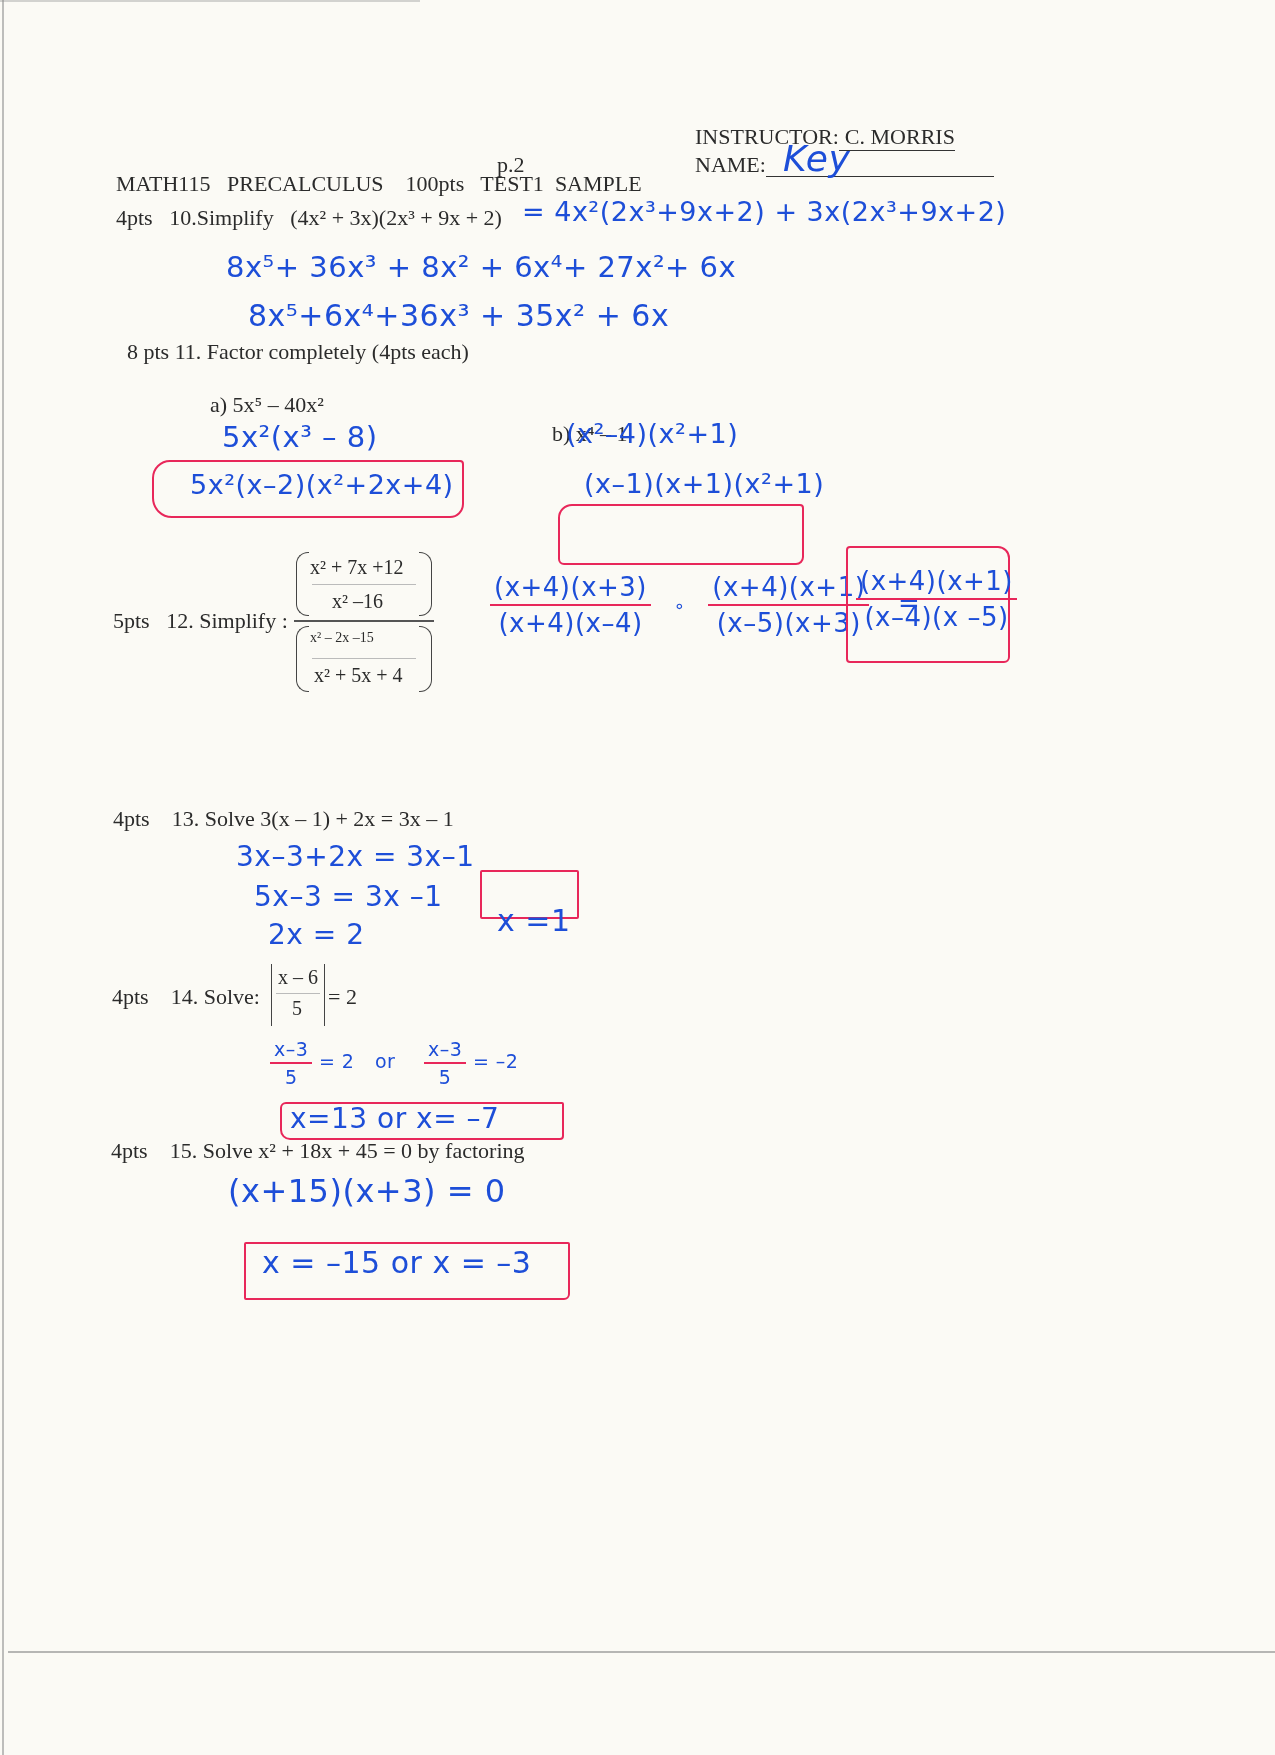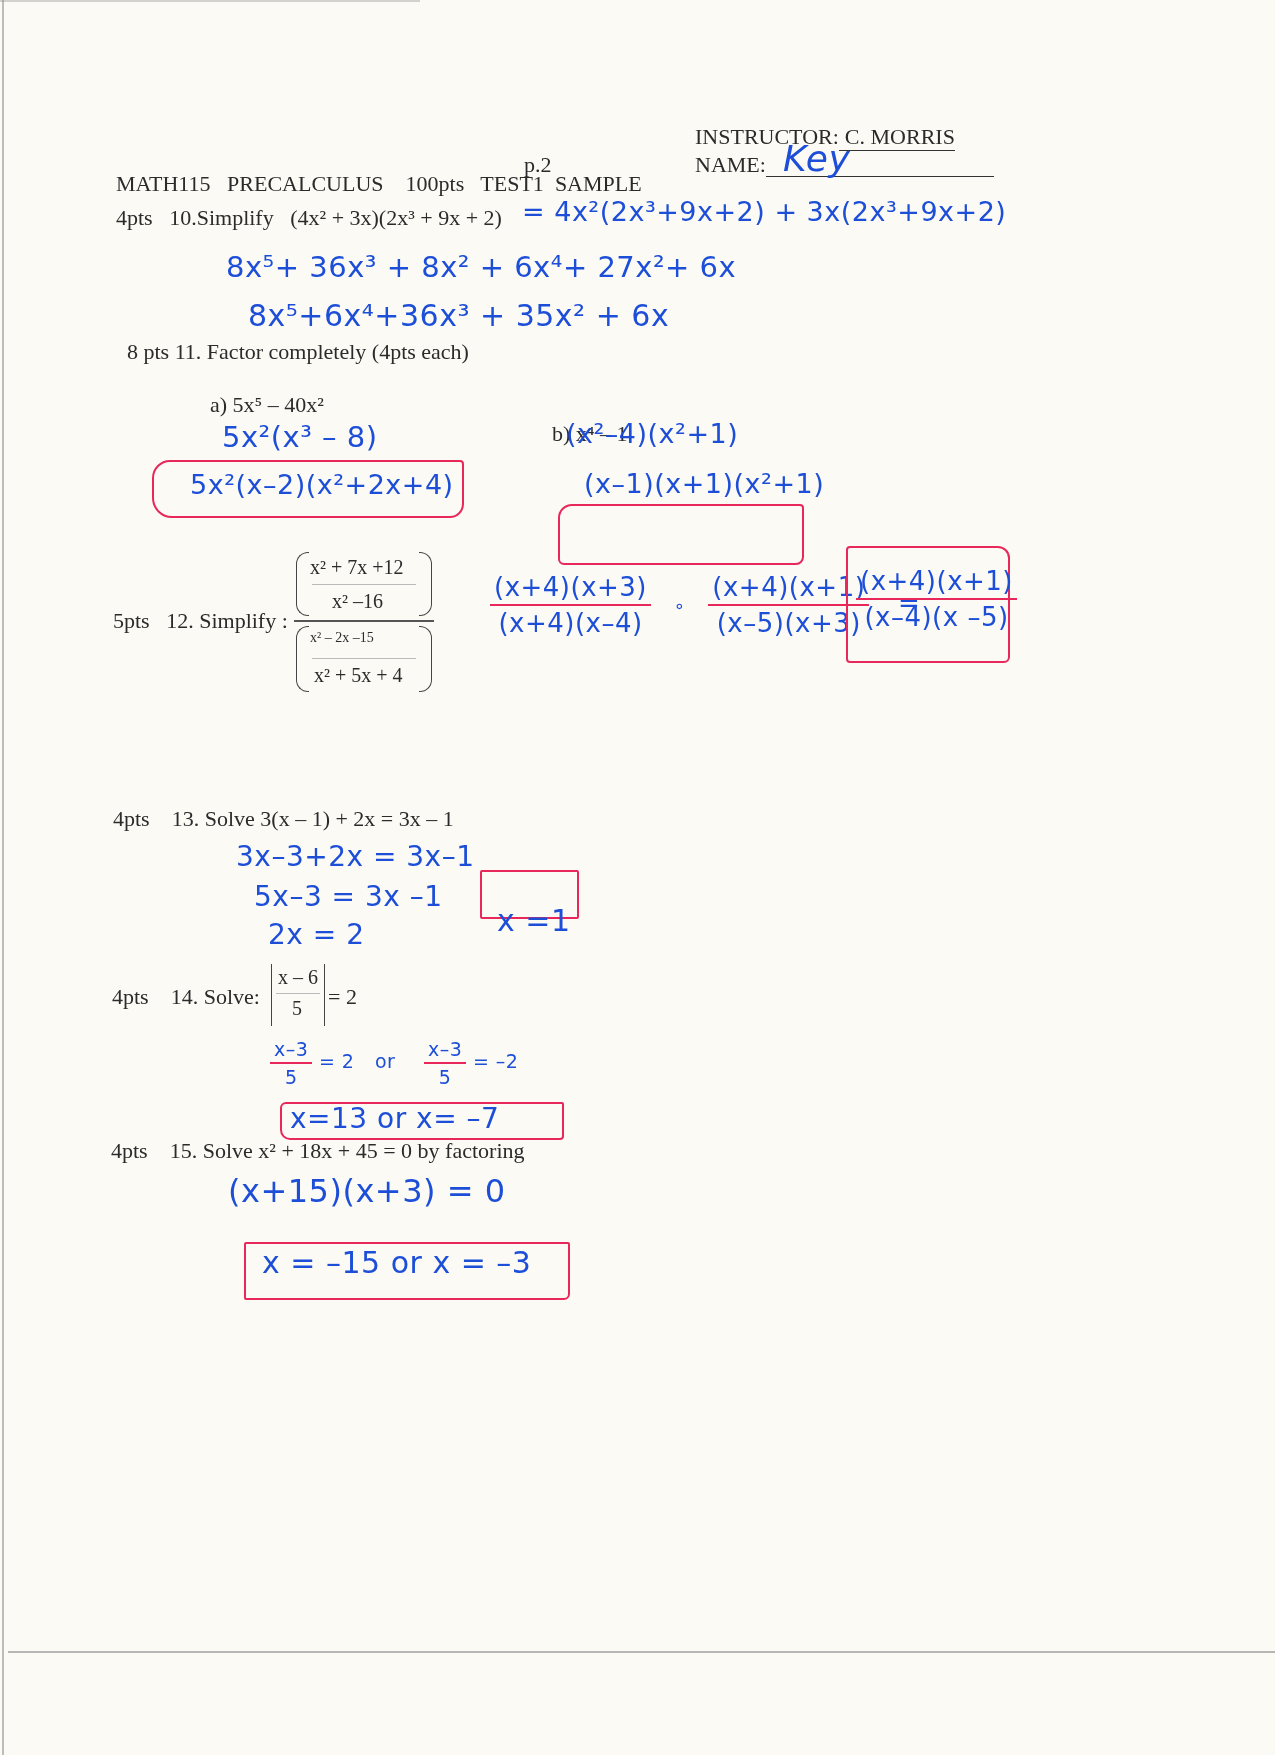--- a/index.html
+++ b/index.html
@@ -81,21 +81,21 @@
 <div class="page-edge-left"></div>
 <div class="page-bottom-line"></div>
 
 <div class="abs print" style="left:116px; top:124px;margin-top:47px;">
   <span>MATH115</span>&nbsp;&nbsp;
   <span>PRECALCULUS</span>&nbsp;&nbsp;&nbsp;
   <span>100pts</span>&nbsp;&nbsp;
   <span>TEST1</span>&nbsp;
   <span>SAMPLE</span>
 </div>
-<div class="abs print" style="left:524px; top:152px;text-align:right;">p.2</div>
+<div class="abs print" style="left:497px; top:152px;text-align:right;">p.2</div>
 
 <div class="abs print" style="left:695px; top:124px;">
   <span>INSTRUCTOR:</span><span class="underline-field" style="padding-left:6px;">C. MORRIS</span>
 </div>
 <div class="abs print" style="left:695px; top:152px;">
   <span>NAME:</span><span class="underline-field" style="width:228px; height:24px; position:relative; vertical-align:top;"></span>
 </div>
 <div class="abs hand" style="left:783px; top:138px; font-size:36px; font-style:italic;">Key</div>
 
 <div class="abs print" style="left:116px; top:205px;">

